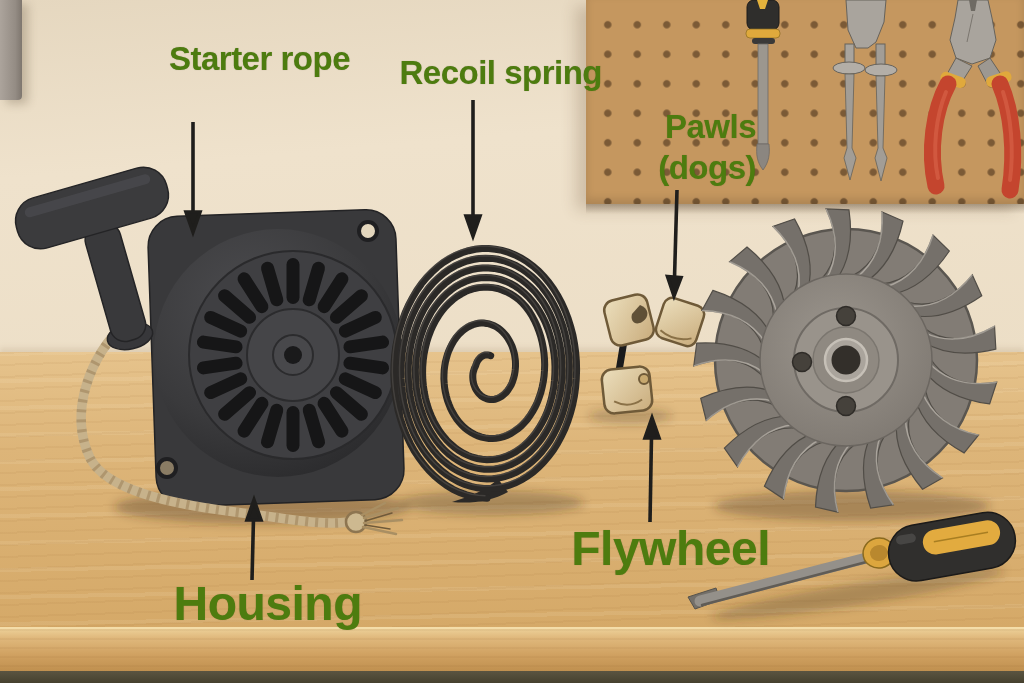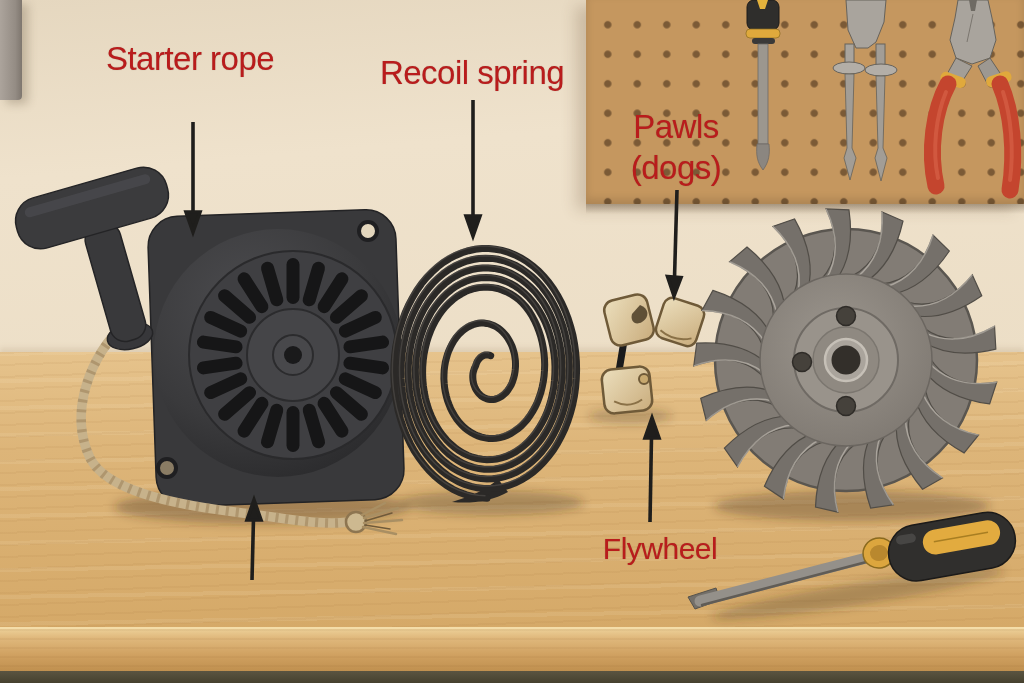--- a/index.html
+++ b/index.html
@@ -34,24 +34,24 @@
   .pegboard{position:absolute;left:586px;top:0;width:438px;height:204px;
     background-color:#c5975f;
     background-image:radial-gradient(circle, #7b5a36 3.2px, rgba(0,0,0,0) 4.2px);
     background-size:29.5px 29.5px;background-position:7px 10px;
     box-shadow:-10px 6px 14px rgba(96,70,40,.22), inset 0 -5px 8px rgba(0,0,0,.12);}
   .pegboard-shadow{position:absolute;left:586px;top:204px;width:438px;height:10px;
     background:linear-gradient(180deg,rgba(60,40,20,.30),rgba(60,40,20,0));}
   
   svg.overlay{position:absolute;left:0;top:0;}
   
-  .label{position:absolute;font-weight:400;color:#b91c1c;text-align:center;
+  .label{position:absolute;font-weight:700;color:#4d7c0f;text-align:right;
     letter-spacing:-.5px;text-shadow:0 0 1px rgba(40,35,25,.30);}
   .label-sm{font-size:33px;line-height:41px;}
-  .label-lg{font-size:30px;line-height:44px;}
+  .label-lg{font-size:48px;line-height:44px;}
   #label-starter{left:30px;top:38px;width:320px;}
   #label-recoil{left:342px;top:52px;width:260px;}
   #label-pawls{left:596px;top:106px;width:160px;}
   #label-housing{left:142px;top:582px;width:220px;}
   #label-flywheel{left:550px;top:527px;width:220px;}
 </style>
 </head>
 <body>
 
 <div class="scene">
@@ -340,17 +340,20 @@
   <div class="label label-sm" id="label-starter">
     <div>Starter rope</div>
   </div>
   <div class="label label-sm" id="label-recoil">
     <div>Recoil spring</div>
   </div>
   <div class="label label-sm" id="label-pawls">
     <div>Pawls</div>
     <div>(dogs)</div>
   </div>
+  <div class="label label-lg" id="label-housing">
+    <div>Housing</div>
+  </div>
   <div class="label label-lg" id="label-flywheel">
     <div>Flywheel</div>
   </div>
 
 </div>
 
 </body></html>

